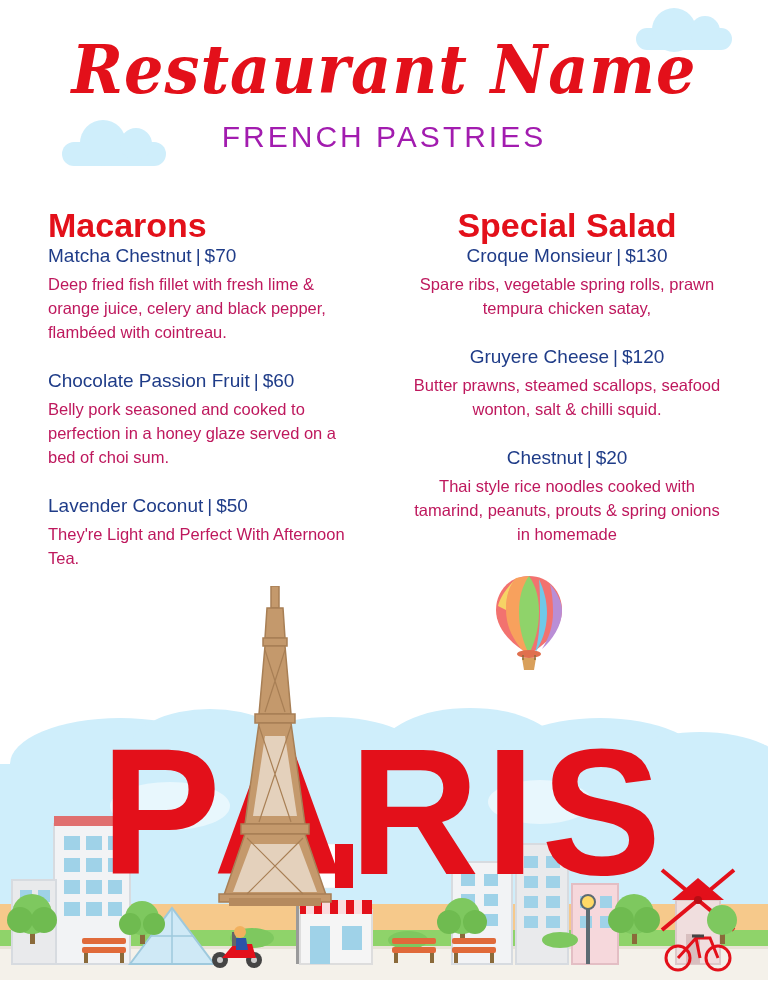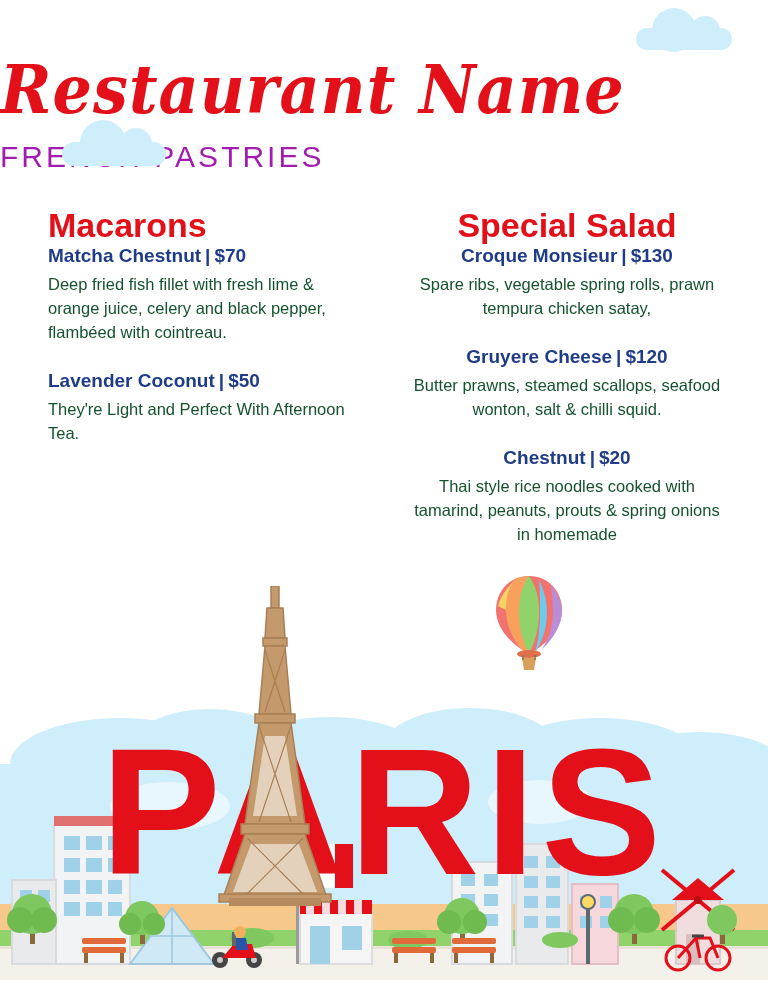--- a/index.html
+++ b/index.html
@@ -16,21 +16,22 @@
     height: 994px;
     background: #ffffff;
     overflow: hidden;
   }
 
   
   .header {
     position: relative;
     width: 100%;
     height: 190px;
-    padding-top: 54px;
+    padding-top: 34px;
+    text-align: center;
   }
   .restaurant-name {
     font-family: "DejaVu Serif", serif;
     font-style: italic;
     font-weight: bold;
     font-size: 62px;
     line-height: 72px;
     color: #e3101a;
     letter-spacing: 1px;
     transform: scaleY(1.08);
@@ -75,30 +76,30 @@
     font-size: 34px;
     font-weight: bold;
     color: #e3101a;
   }
   .col-left .section-title  { text-align: left; padding-left: 8px; }
   .col-right .section-title { text-align: center; }
 
   .item { margin-bottom: 26px; }
   .item-head {
     font-size: 19px;
-    font-weight: bold;
+    font-weight: normal;
     color: #1f3c88;
     margin-bottom: 5px;
     white-space: nowrap;
   }
   .item-head .sep { color: #1f3c88; padding: 0 4px; }
   .item-desc {
     font-size: 16.5px;
     line-height: 24px;
-    color: #14532d;
+    color: #be185d;
   }
   .col-left .item { padding-left: 8px; }
   .col-left .item-desc { max-width: 310px; }
   .col-right .item-desc { max-width: 310px; margin: 0 auto; }
 
   
   .scene {
     position: absolute;
     left: 0;
     bottom: 0;
@@ -173,20 +174,26 @@
     <div class="col col-left">
       <div class="section-title">Macarons</div>
 
       <div class="item">
         <div class="item-head">
           <span>Matcha Chestnut</span><span class="sep">|</span><span>$70</span>
         </div>
         <div class="item-desc">Deep fried fish fillet with fresh lime &amp; orange juice, celery and black pepper, flambéed with cointreau.</div>
       </div>
 
+      <div class="item">
+        <div class="item-head">
+          <span>Chocolate Passion Fruit</span><span class="sep">|</span><span>$60</span>
+        </div>
+        <div class="item-desc">Belly pork seasoned and cooked to perfection in a honey glaze served on a bed of choi sum.</div>
+      </div>
 
       <div class="item">
         <div class="item-head">
           <span>Lavender Coconut</span><span class="sep">|</span><span>$50</span>
         </div>
         <div class="item-desc">They're Light and Perfect With Afternoon Tea.</div>
       </div>
     </div>
 
     <div class="col col-right">

